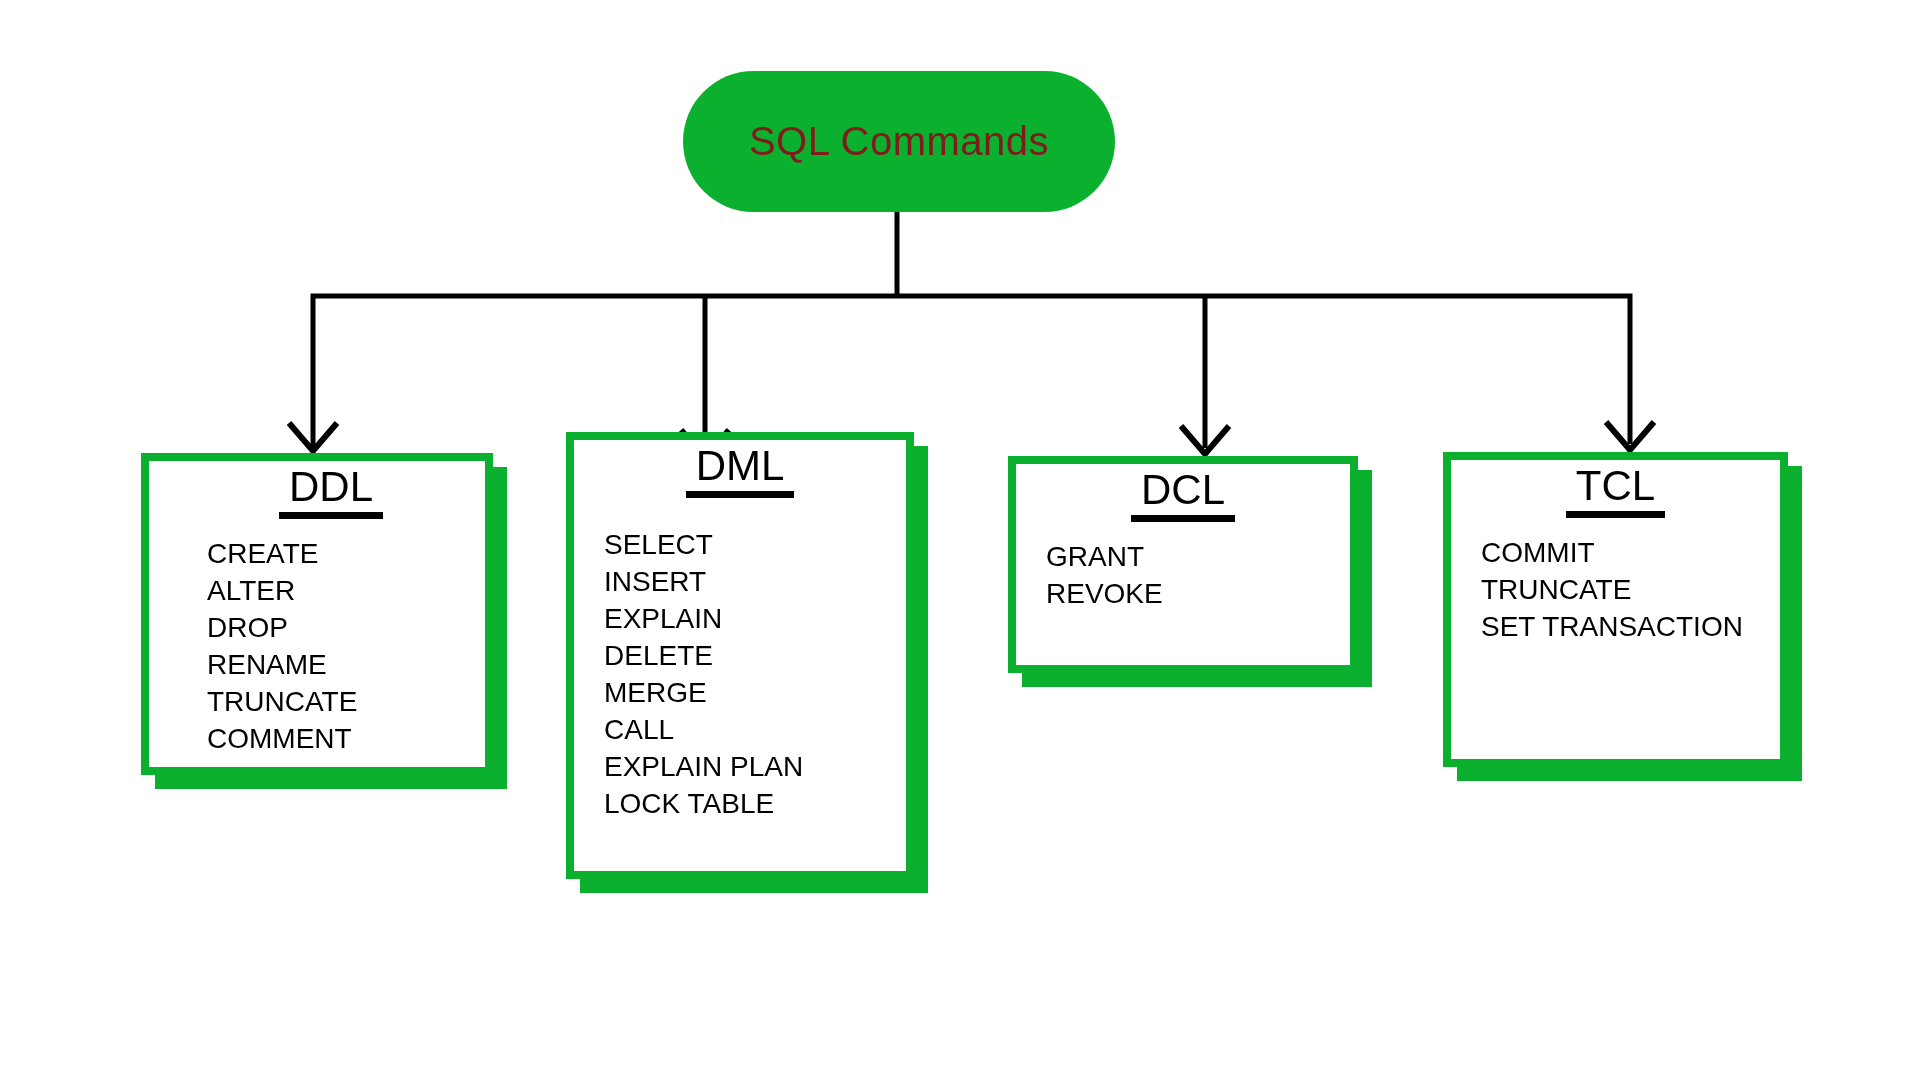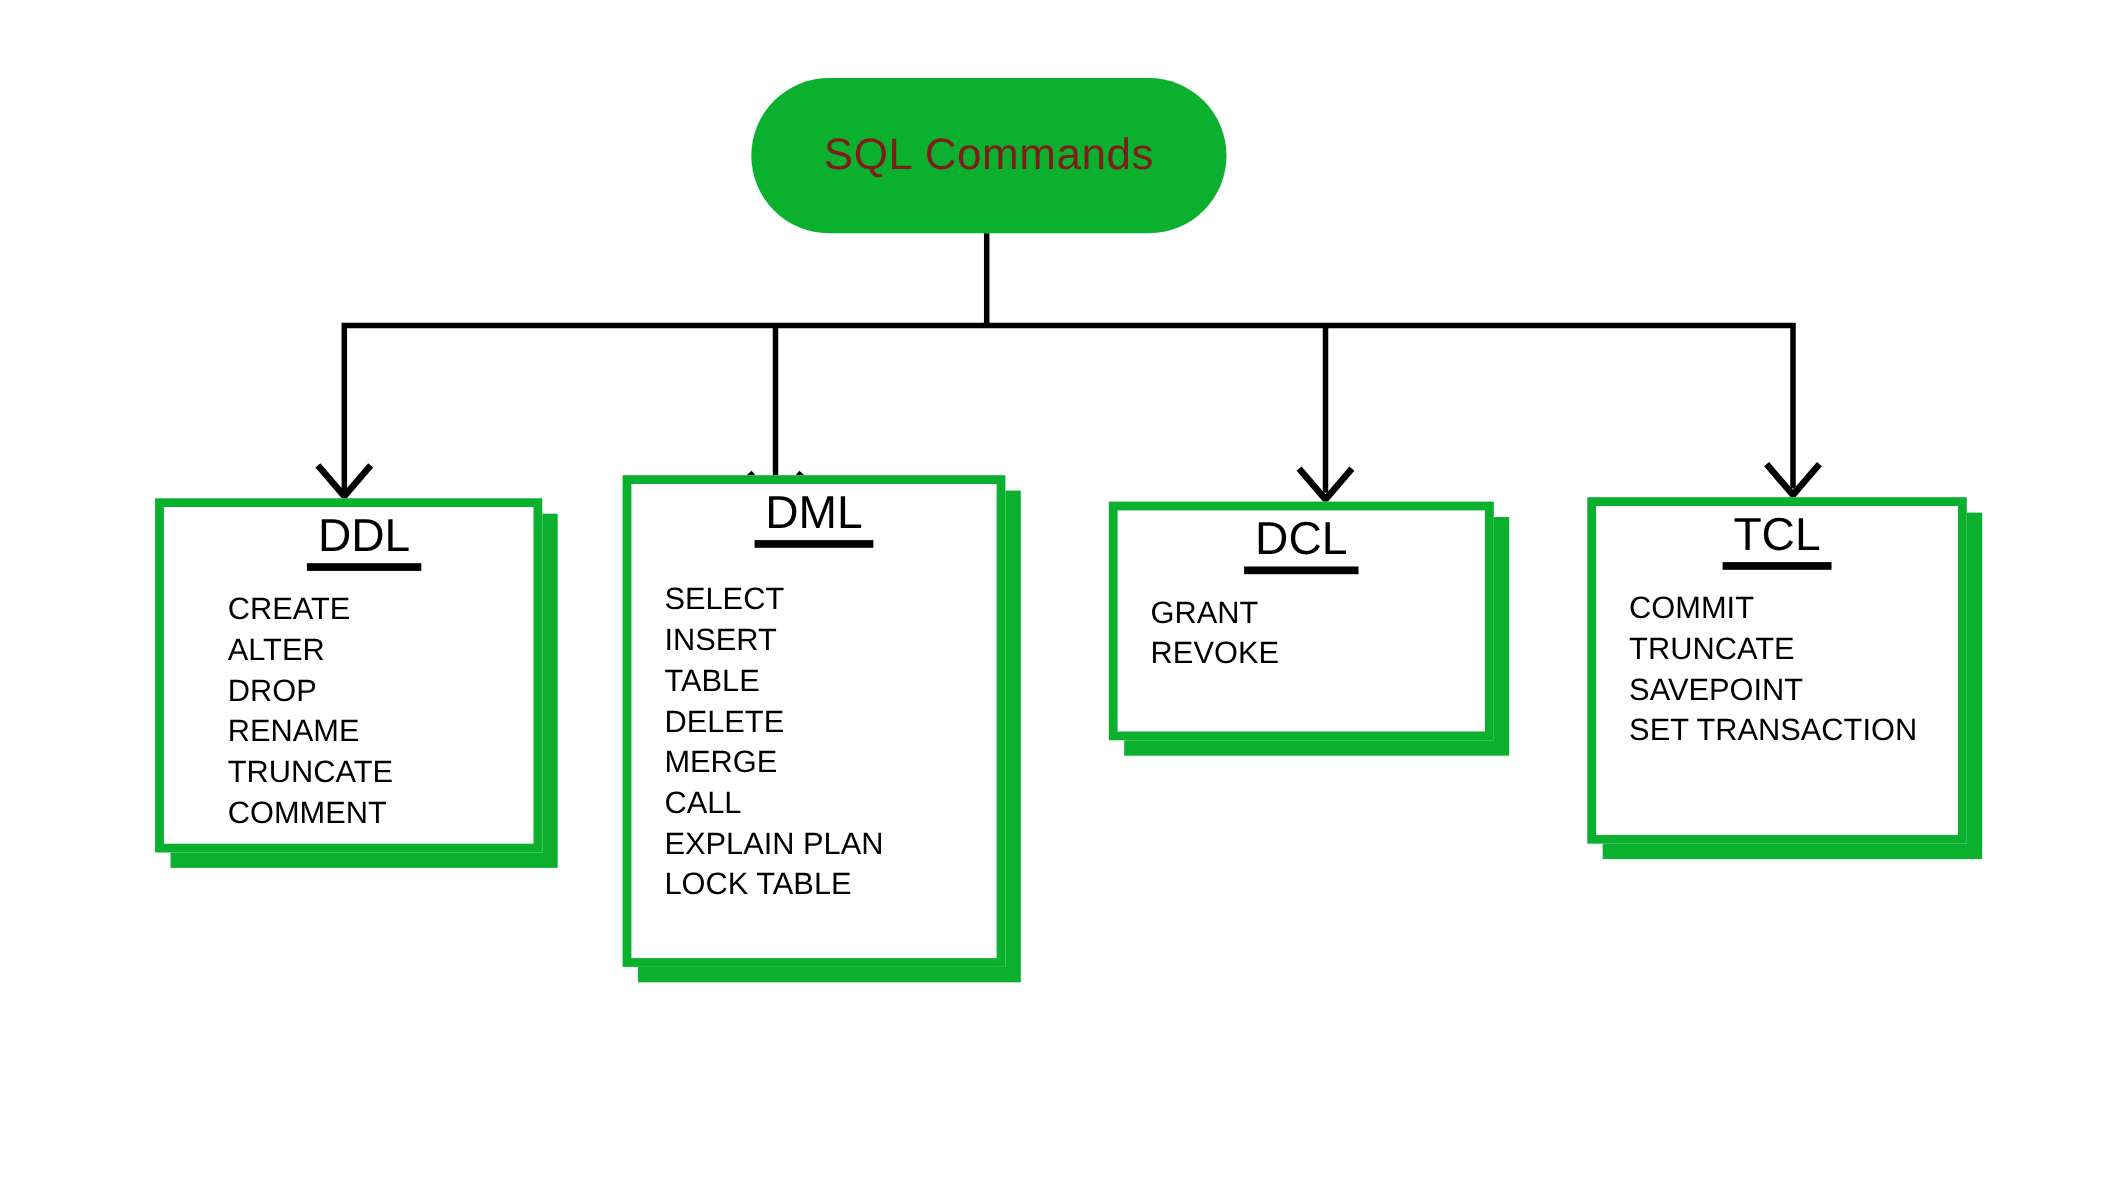--- a/index.html
+++ b/index.html
@@ -110,21 +110,21 @@
         <li>TRUNCATE</li>
         <li>COMMENT</li>
       </ul>
   </section>
 
   <section class="category-box box-dml">
     <h2 class="box-title"><span class="title-text">DML</span></h2>
     <ul class="command-list">
         <li>SELECT</li>
         <li>INSERT</li>
-        <li>TABLE</li>
+        <li>EXPLAIN</li>
         <li>DELETE</li>
         <li>MERGE</li>
         <li>CALL</li>
         <li>EXPLAIN PLAN</li>
         <li>LOCK TABLE</li>
       </ul>
   </section>
 
   <section class="category-box box-dcl">
     <h2 class="box-title"><span class="title-text">DCL</span></h2>
@@ -132,18 +132,17 @@
         <li>GRANT</li>
         <li>REVOKE</li>
       </ul>
   </section>
 
   <section class="category-box box-tcl">
     <h2 class="box-title"><span class="title-text">TCL</span></h2>
     <ul class="command-list">
         <li>COMMIT</li>
         <li>TRUNCATE</li>
-        <li>SAVEPOINT</li>
         <li>SET TRANSACTION</li>
       </ul>
   </section>
 
 </div>
 
 </body></html>

